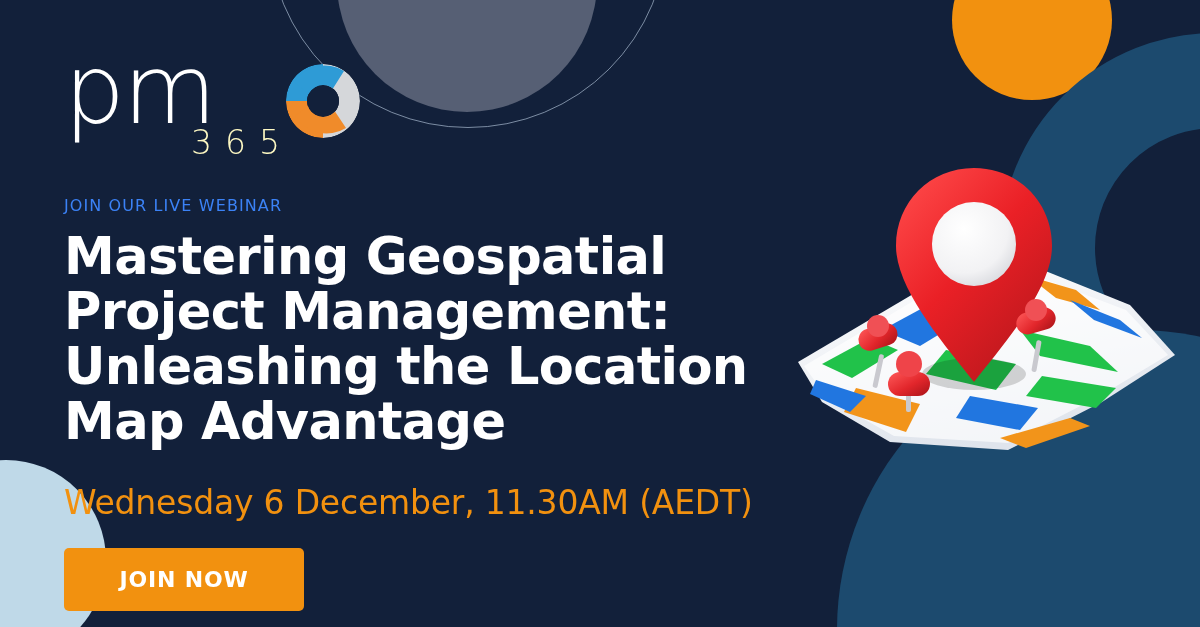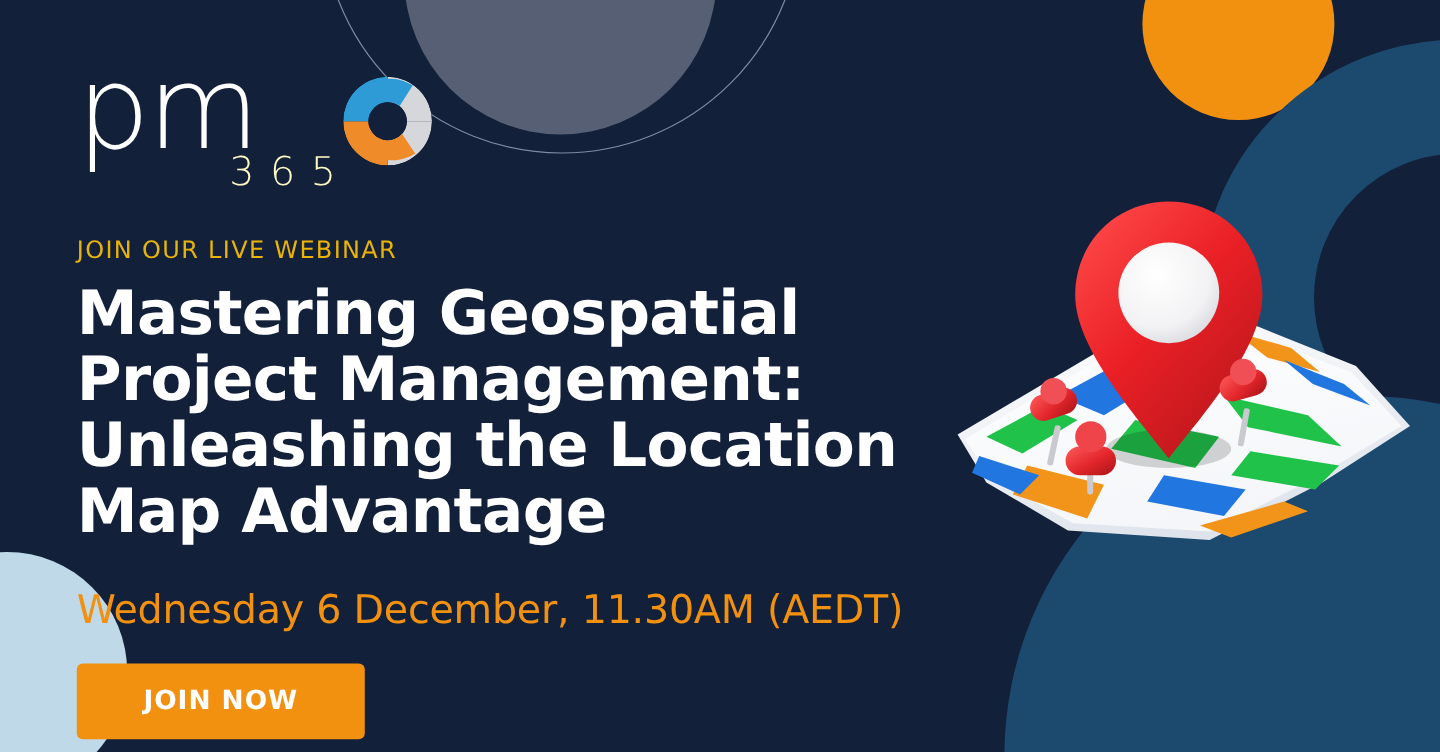--- a/index.html
+++ b/index.html
@@ -89,24 +89,24 @@
     font-size: 33px;
     font-weight: 300;
     color: #fef9c3;
     letter-spacing: 13px;
     line-height: 33px;
   }
 
   
   #eyebrow {
     font-family: "DejaVu Sans", sans-serif;
-    font-size: 20px;
+    font-size: 16px;
     font-weight: 400;
     letter-spacing: 1.1px;
-    color: #eab308;
+    color: #3b82f6;
     margin-top: 26px;
   }
 
   
   #headline {
     font-family: "DejaVu Sans", sans-serif;
     font-weight: bold;
     font-size: 51px;
     line-height: 55px;
     color: #ffffff;

